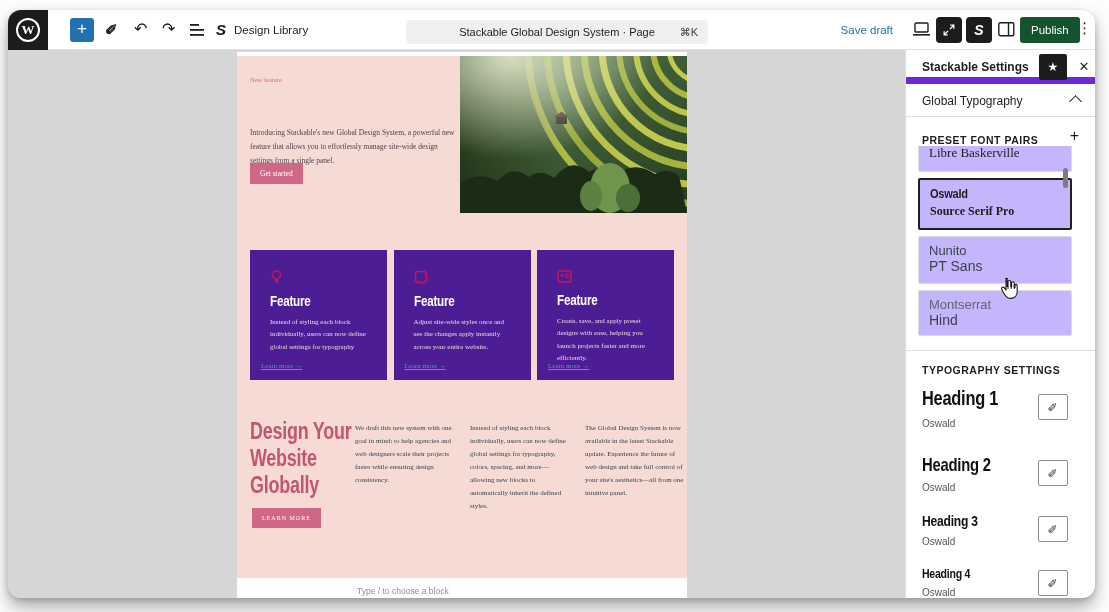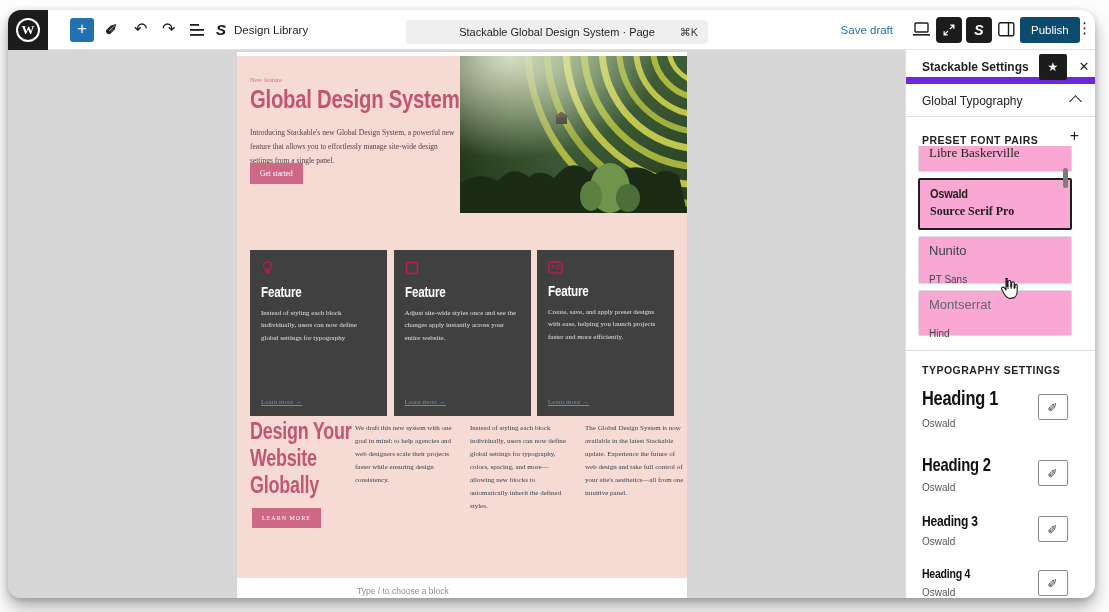--- a/index.html
+++ b/index.html
@@ -22,38 +22,38 @@
   .s-glyph { position:absolute; left:208px; top:11px; font-size:15px; font-weight:900; color:#111; font-style:italic; }
   .design-library-label { position:absolute; left:226px; top:14px; font-size:11.5px; color:#1e1e1e; }
   .doc-pill { position:absolute; left:398px; top:10px; width:302px; height:24px; background:#efefef; border-radius:4px; }
   .doc-title { position:absolute; left:0; right:0; top:6px; text-align:center; font-size:11px; color:#1e1e1e; }
   .doc-shortcut { position:absolute; right:10px; top:6px; font-size:11px; color:#3c434a; }
   .save-draft { position:absolute; right:202px; top:14px; font-size:11.5px; color:#2271b1; }
   .icon-laptop { position:absolute; left:905px; top:12px; }
   .btn-fullscreen { position:absolute; left:928px; top:7px; width:26px; height:26px; background:#1c1c1c; border-radius:4px; display:flex; align-items:center; justify-content:center; }
   .btn-stackable { position:absolute; left:958px; top:7px; width:26px; height:26px; background:#1c1c1c; border-radius:4px; color:#fff; font-weight:900; font-size:14px; text-align:center; line-height:26px; font-style:italic; }
   .icon-columns { position:absolute; left:990px; top:12px; }
-  .btn-publish { position:absolute; left:1012px; top:7px; height:26px; padding:0 11px; background:#0c4a6e; border-radius:3px; color:#fff; font-size:11.5px; line-height:26px; }
+  .btn-publish { position:absolute; left:1012px; top:7px; height:26px; padding:0 11px; background:#14532d; border-radius:3px; color:#fff; font-size:11.5px; line-height:26px; }
   .kebab { position:absolute; left:1069px; top:9px; font-size:15px; color:#1e1e1e; letter-spacing:0; }
 
   
   .canvas { position:absolute; left:0; top:40px; right:190px; bottom:0; background:#d6d6d6; overflow:hidden; }
   .page { position:absolute; left:229px; top:2px; width:450px; bottom:0; background:#fff; overflow:hidden; }
   .pink { position:absolute; left:0; top:4px; width:450px; height:522px; background:#f6dbd5; }
 
   .cond { font-weight:700; letter-spacing:-.3px; display:inline-block; transform:scaleX(.78); transform-origin:0 50%; white-space:nowrap; }
 
   .eyebrow { position:absolute; left:13px; top:20px; font-size:6.5px; color:#c97387; font-family:"Liberation Serif",serif; }
   .hero-title { position:absolute; left:13px; top:28px; font-size:26px; color:#c2556f; }
   .hero-body { position:absolute; left:13px; top:70px; width:206px; font-size:7.5px; line-height:1.85; color:#4f3e46; font-family:"Liberation Serif",serif; }
   .hero-cta { position:absolute; left:13px; top:107px; background:#ce6886; color:#fff; font-size:7.5px; font-family:"Liberation Serif",serif; padding:6px 10px; }
   .hero-image { position:absolute; left:223px; top:0; width:227px; height:157px; }
 
   .cards { position:absolute; left:13px; top:194px; width:424px; display:flex; gap:6.5px; }
-  .card { position:relative; width:137px; height:166px; background:#404040; padding:11px; }
+  .card { position:relative; width:137px; height:130px; background:#4c1d95; padding:20px; }
   .card-icon { display:block; }
   .card-title { margin-top:8px; font-size:15px; color:#fff; }
   .card-body { margin-top:7px; font-size:7px; line-height:1.75; color:#e7d9db; font-family:"Liberation Serif",serif; }
   .card-link { position:absolute; left:11px; bottom:10px; font-size:7px; color:#6391ad; text-decoration:underline; font-family:"Liberation Serif",serif; }
 
   .bottom-title { position:absolute; left:13px; top:362px; width:132px; font-size:23px; line-height:27px; color:#c2556f; font-weight:700; letter-spacing:-.3px; transform:scaleX(.78); transform-origin:0 0; }
   .bottom-cta { position:absolute; left:15px; top:452px; background:#ce6886; color:#fff; font-size:6px; letter-spacing:1px; padding:7px 10px; font-family:"Liberation Serif",serif; }
   .bcol { position:absolute; top:366px; width:99px; font-size:7px; line-height:1.85; color:#35434f; font-family:"Liberation Serif",serif; }
   .bcol1 { left:118px; } .bcol2 { left:233px; } .bcol3 { left:348px; }
   .placeholder { position:absolute; left:120px; top:534px; font-size:8.5px; color:#8f8f8f; }
@@ -63,30 +63,30 @@
   .sb-header { position:absolute; left:0; top:0; width:100%; height:34px; border-bottom:7px solid #6d28d9; }
   .sb-title { position:absolute; left:16px; top:10px; font-size:12px; font-weight:600; color:#1e1e1e; }
   .btn-star { position:absolute; left:133px; top:4px; width:28px; height:26px; background:#1c1c1c; border-radius:2px; color:#fff; font-size:12px; text-align:center; line-height:26px; }
   .btn-close { position:absolute; left:165px; top:4px; width:26px; height:26px; font-size:13px; color:#1e1e1e; text-align:center; line-height:26px; }
   .sb-panel-row { position:absolute; left:0; top:34px; width:100%; height:33px; border-bottom:1px solid #e0e0e0; }
   .sb-panel-label { position:absolute; left:16px; top:10px; font-size:12px; font-weight:500; color:#1e1e1e; }
   .chev { position:absolute; right:15px; top:13px; width:9px; height:9px; border-left:1.6px solid #1e1e1e; border-top:1.6px solid #1e1e1e; transform:rotate(45deg); }
   .preset-label { position:absolute; left:16px; top:84px; font-size:10.5px; font-weight:600; letter-spacing:.5px; color:#1e1e1e; }
   .preset-add { position:absolute; right:16px; top:77px; font-size:16px; color:#1e1e1e; }
   .pairs-list { position:absolute; left:0; top:96px; width:190px; height:192px; overflow:hidden; }
-  .pair-card { position:absolute; left:12px; width:154px; background:#f9a8d4; border:1px solid #dcdcde; border-radius:2px; padding:6px 10px; }
+  .pair-card { position:absolute; left:12px; width:154px; background:#c4b5fd; border:1px solid #dcdcde; border-radius:2px; padding:6px 10px; }
   .pc1 { top:-18px; height:44px; padding-top:16px; }
   .pc2 { top:32px; height:52px; border:2px solid #1e1e1e; }
   .pc3 { top:90px; height:48px; }
   .pc4 { top:144px; height:46px; }
   .pair-serif { font-family:"Liberation Serif",serif; font-size:13px; color:#1e1e1e; }
   .pair-main-cond { font-size:13px; color:#1e1e1e; }
   .pair-sub-serif { font-family:"Liberation Serif",serif; font-size:12px; color:#1e1e1e; margin-top:3px;font-weight:bold; }
   .pair-main-sans { font-size:13px; color:#3c434a; }
-  .pair-sub-sans { font-size:10px; color:#3c434a; margin-top:16px; }
+  .pair-sub-sans { font-size:14px; color:#3c434a; margin-top:0; }
   .pc4 .pair-main-sans { color:#5f676e; }
   .scroll-thumb { position:absolute; left:157px; top:22px; width:5px; height:20px; background:#7c7c7c; border-radius:3px; }
   .sb-divider { position:absolute; left:0; top:300px; width:100%; height:1px; background:#e0e0e0; }
   .ts-label { position:absolute; left:16px; top:314px; font-size:10.5px; font-weight:600; letter-spacing:.5px; color:#1e1e1e; }
   .h-row { position:absolute; left:0; width:100%; height:52px; }
   .hr1 { top:336px;padding-left:48px; } .hr2 { top:404px; } .hr3 { top:462px; } .hr4 { top:516px; }
   .h-label { position:absolute; left:16px; top:0; color:#111; }
   .hr1 .h-label { font-size:21px; } .hr2 .h-label { font-size:19px; }
   .hr3 .h-label { font-size:15.5px; } .hr4 .h-label { font-size:13.5px; }
   .h-font { position:absolute; left:16px; font-size:10px; color:#50575e; }
@@ -147,21 +147,20 @@
     </div>
     <div class="btn-publish">Publish</div>
     <div class="kebab">⋮</div>
   </div>
 
   <div class="canvas">
     <div class="page">
       <div class="pink">
 
         <div class="eyebrow">New feature</div>
-        <div class="hero-title"><span class="cond">Global Design System</span></div>
         <div class="hero-body">Introducing Stackable's new Global Design System, a powerful new feature that allows you to effortlessly manage site-wide design settings from a single panel.</div>
         <div class="hero-cta">Get started</div>
 
         <div class="hero-image">
           <svg width="227" height="157" viewBox="0 0 227 157" preserveAspectRatio="none">
             <defs>
               <linearGradient id="bgg" x1="0" y1="0" x2="1" y2="1">
                 <stop offset="0%" stop-color="#8aa468"></stop>
                 <stop offset="45%" stop-color="#42603a"></stop>
                 <stop offset="100%" stop-color="#233a1d"></stop>

